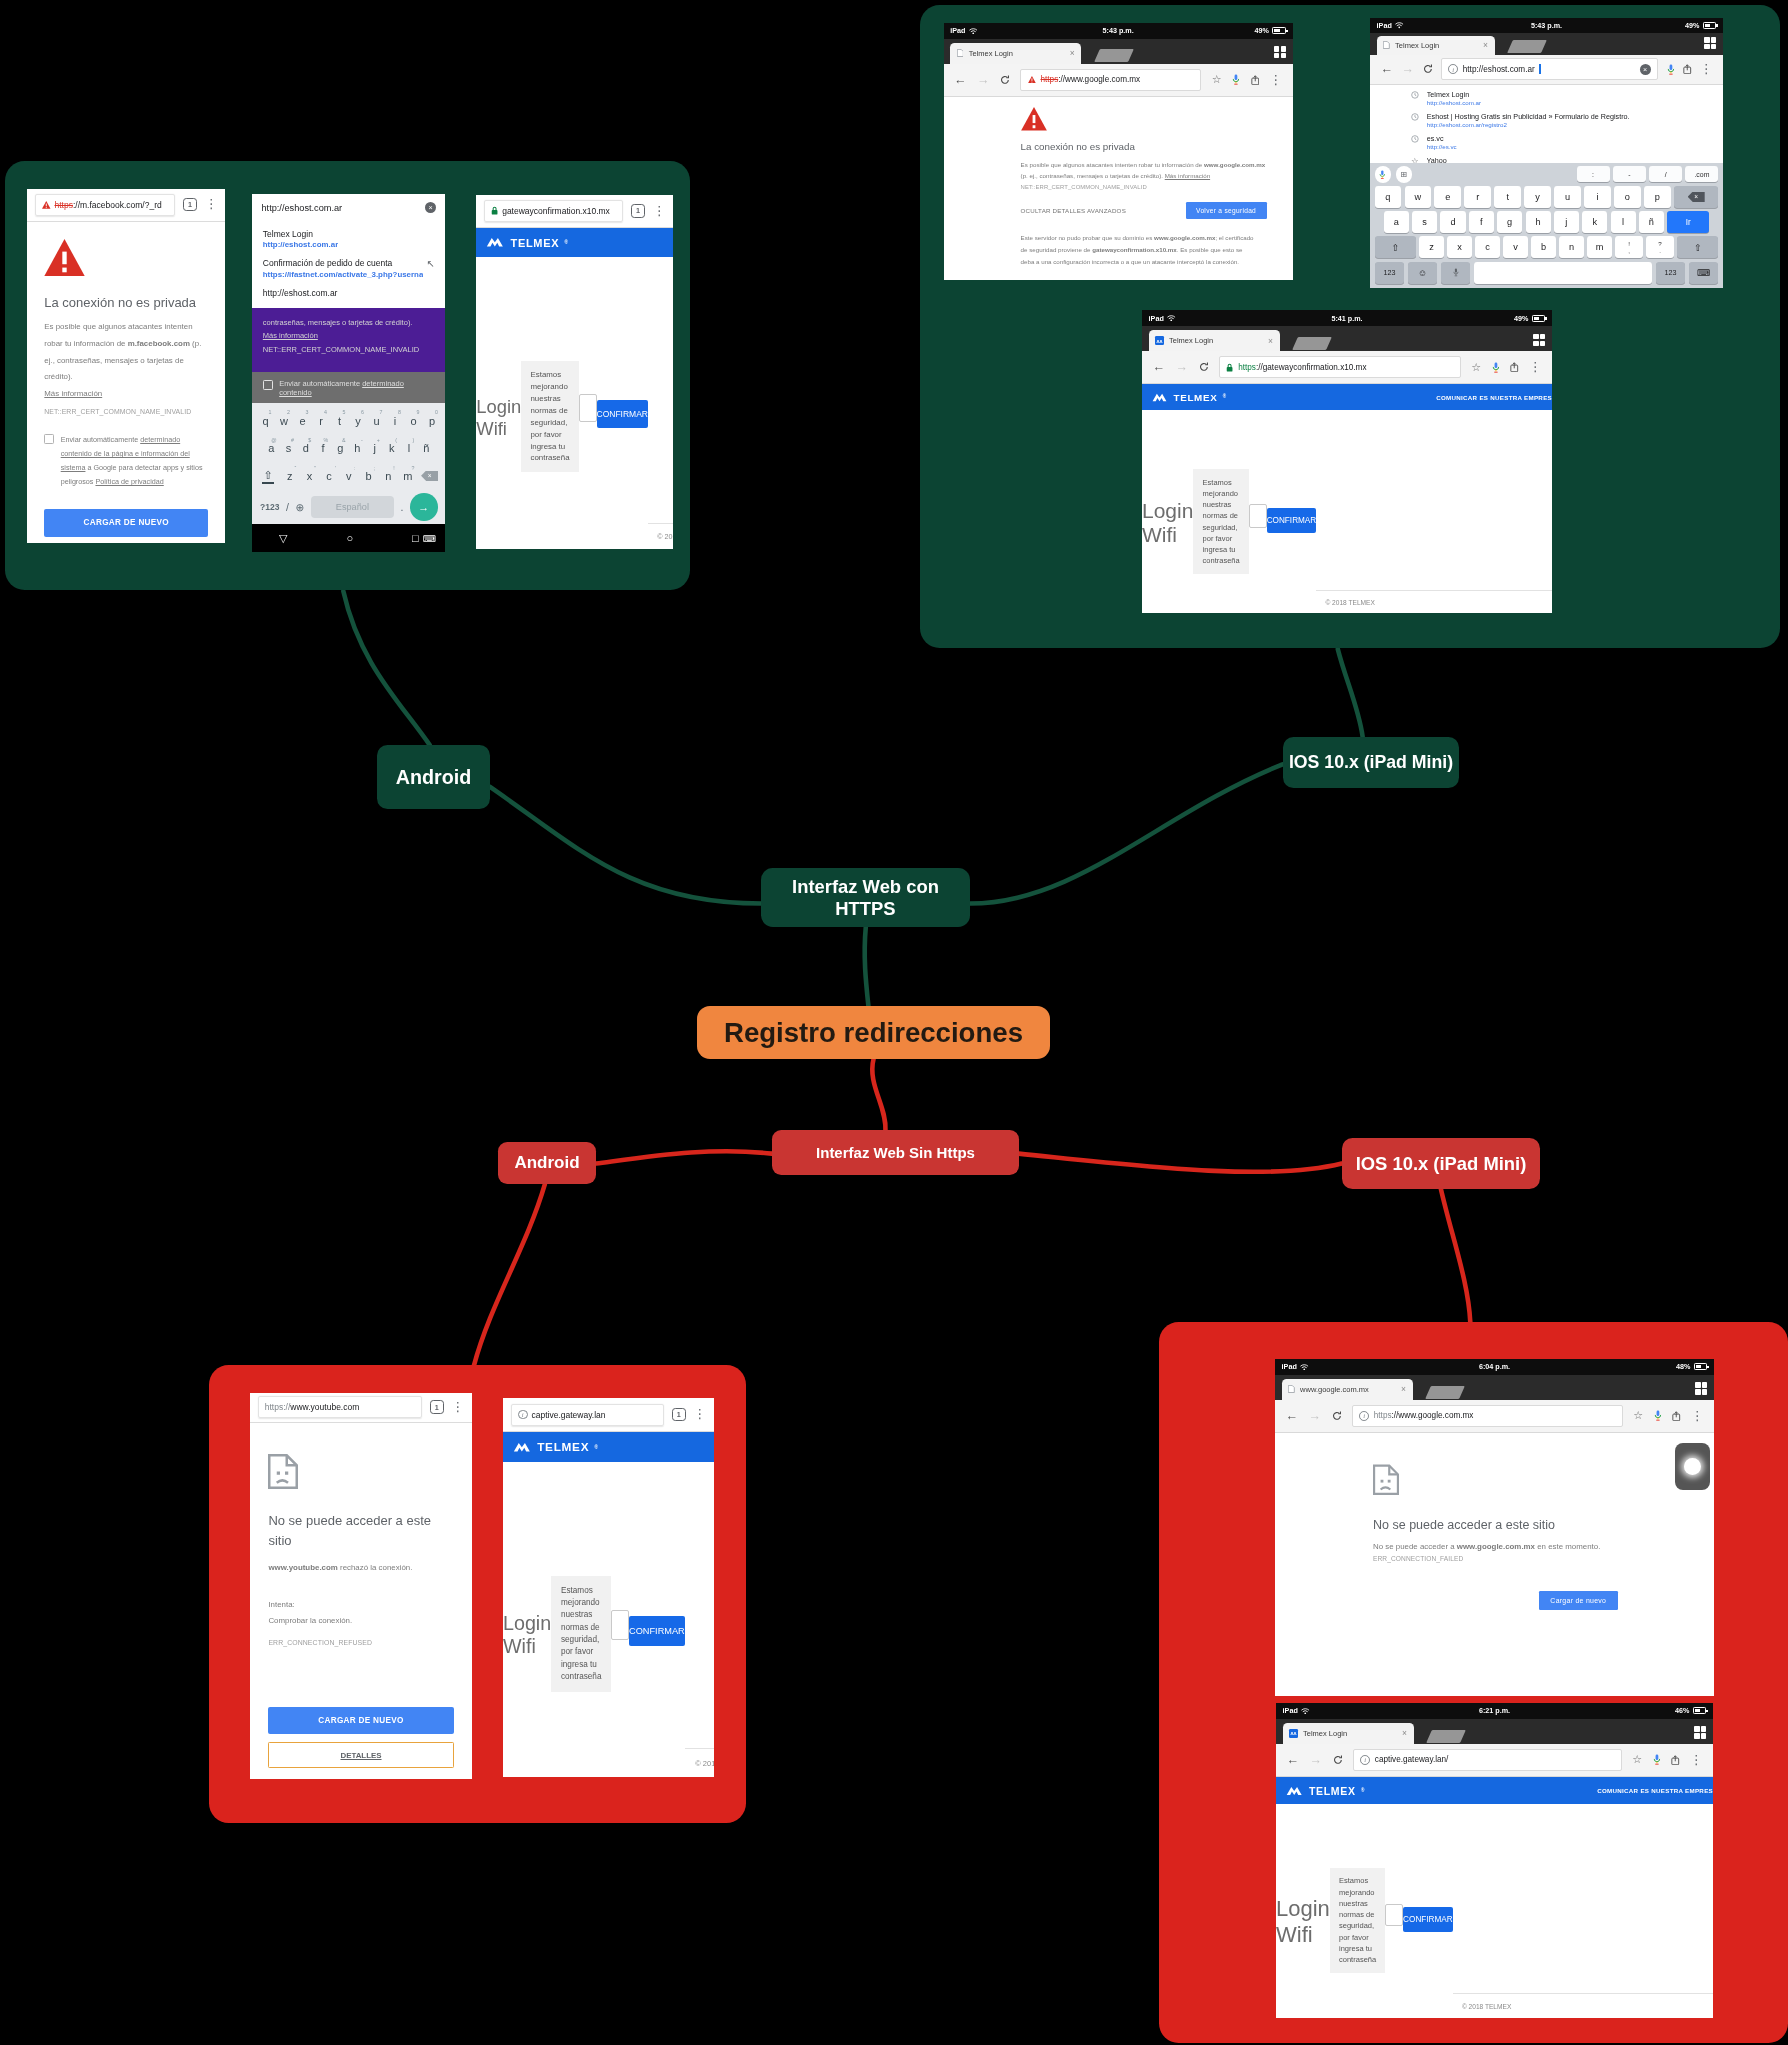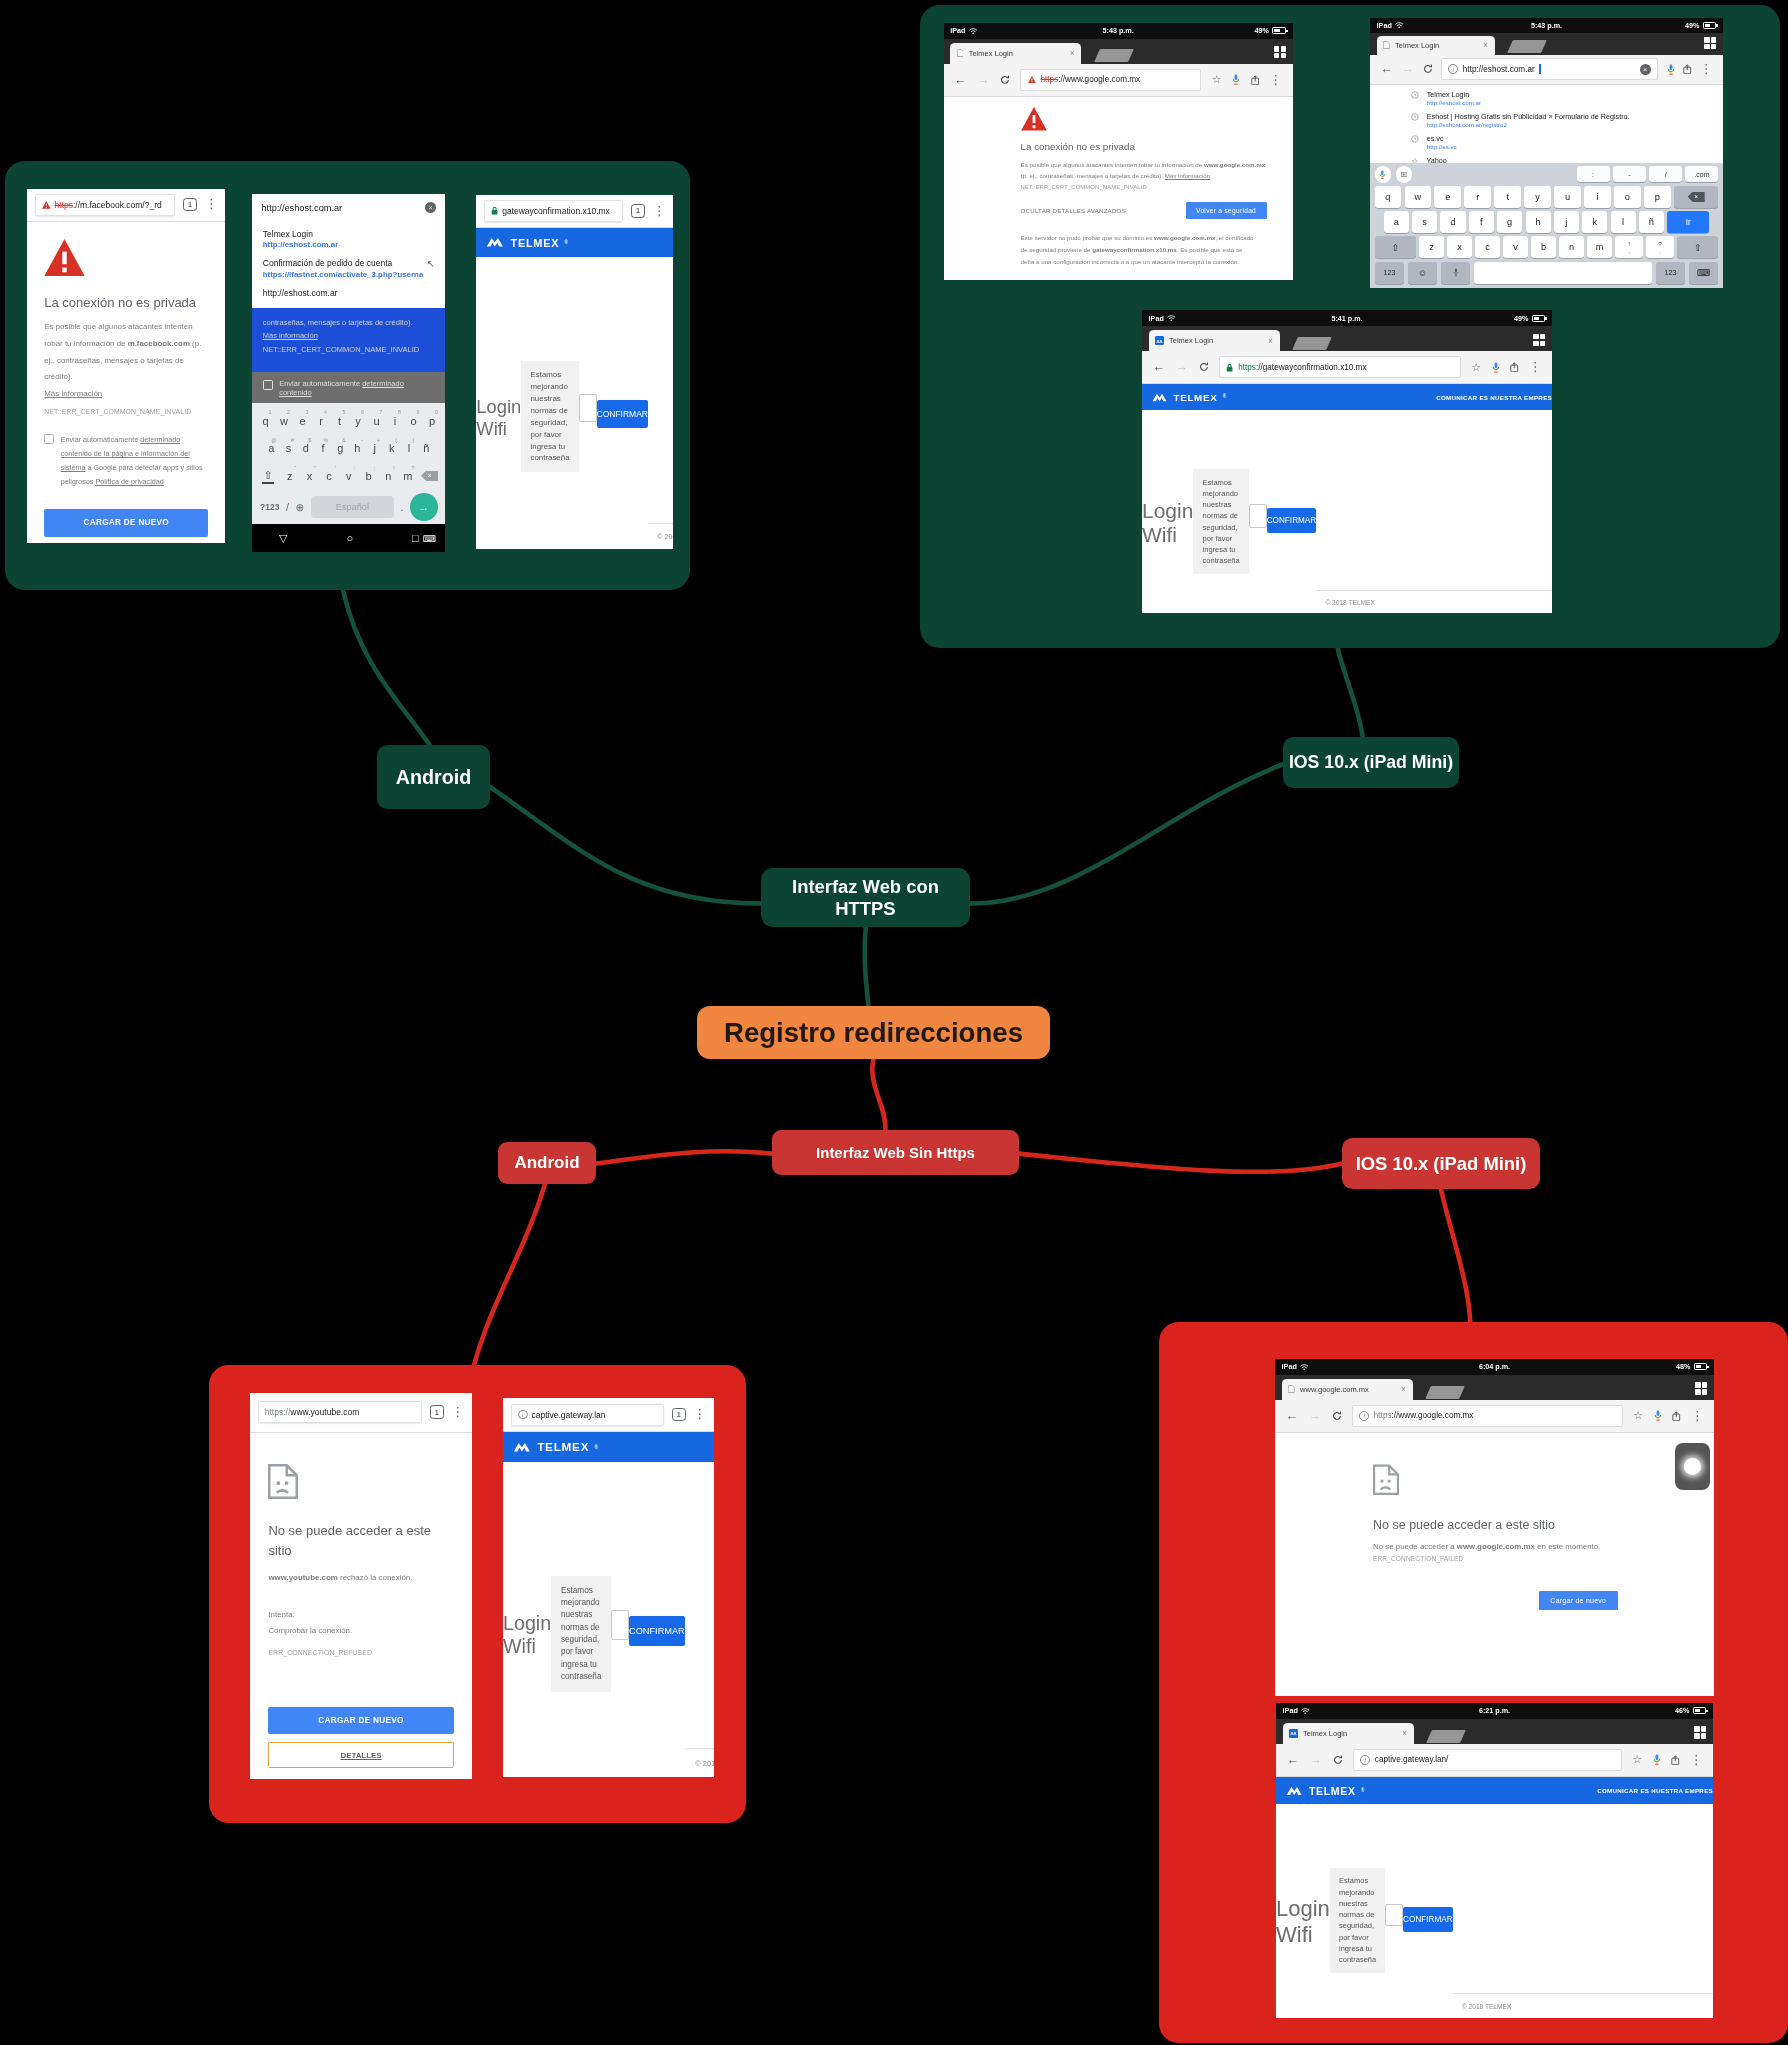--- a/index.html
+++ b/index.html
@@ -120,21 +120,21 @@
           font-size:9.2px; color:#1d1d1f; box-shadow:0 0.7px 0 #8b9097; }
   .ikey.sp { background:#b0b7c0; }
   .ikey.go { background:#2277fb; color:#fff; font-size:8.2px; }
   .ikey.wide { flex:1.5; }
   .ipunct { display:flex; flex-direction:column; align-items:center; justify-content:center; line-height:1; font-size:6.2px; gap:1.3px; }
   .spacebar { flex:6; }
 
   
   .flash { position:absolute; border-radius:7.9px; background:rgba(70,70,70,.92); display:flex; align-items:center; justify-content:center; }
   .flash i { width:17px; height:17px; border-radius:50%; background:#fff; box-shadow:0 0 6.6px 2.6px rgba(255,255,255,.85); }
-  .dimA { background:#1d4ed8; color:#d2d2d2; padding:7.9px 10.5px; font-size:7.5px; line-height:1.8; flex:1; }
+  .dimA { background:#4c1d95; color:#d2d2d2; padding:7.9px 10.5px; font-size:7.5px; line-height:1.8; flex:1; }
   .dimB { background:#6e6e6e; color:#dedede; padding:6.6px 10.5px; display:flex; gap:6.6px; font-size:7.5px; align-items:flex-start; flex:none; }
   .dimB .cbox { border-color:#e4e4e4; background:transparent; }
 </style>
 </head>
 <body>
 
 <svg class="wires" viewBox="0 0 2724 3116">
   <path d="M523,900 C548,1012 612,1072 655,1135" stroke="#14523c" stroke-width="7" fill="none" stroke-linecap="round"></path>
   <path d="M746,1198 C880,1290 962,1376 1160,1376" stroke="#14523c" stroke-width="7" fill="none" stroke-linecap="round"></path>
   <path d="M2038,988 C2050,1035 2070,1078 2076,1122" stroke="#14523c" stroke-width="7" fill="none" stroke-linecap="round"></path>
@@ -737,21 +737,21 @@
 <div class="node red" style="left:498px; top:1142px; width:98px; height:42px; border-radius:9.2px; font-size:17px;">
     <span>Android</span>
   </div>
 <div class="node red" style="left:1342px; top:1138px; width:198px; height:51px; border-radius:10.5px; font-size:18.4px;">
     <span>IOS 10.x (iPad Mini)</span>
   </div>
 
 <div class="panel red" style="left:209px; top:1365px; width:537px; height:458px;">
 
   <div class="shot" style="left:41px; top:27.6px; width:222px; height:386px;">
-    <div class="pbar" style="height:40px;">
+    <div class="pbar" style="height:30px;">
       <div class="pfield">
         <span><span class="ugray">https://</span><span class="udark">www.youtube.com</span></span>
       </div>
       <span class="tabbox">1</span>
       <span class="kebab">⋮</span>
     </div>
     <div class="errbody" style="padding:0 18.4px 10.5px;">
       <span class="icn" style="margin-top:31.5px; align-self:flex-start;">
         <svg width="30" height="35" viewBox="0 0 24 28">
             <path d="M1 1 h14 l8 8 v18 h-22 z" fill="#fff" stroke="#9aa0a6" stroke-width="2"></path>

